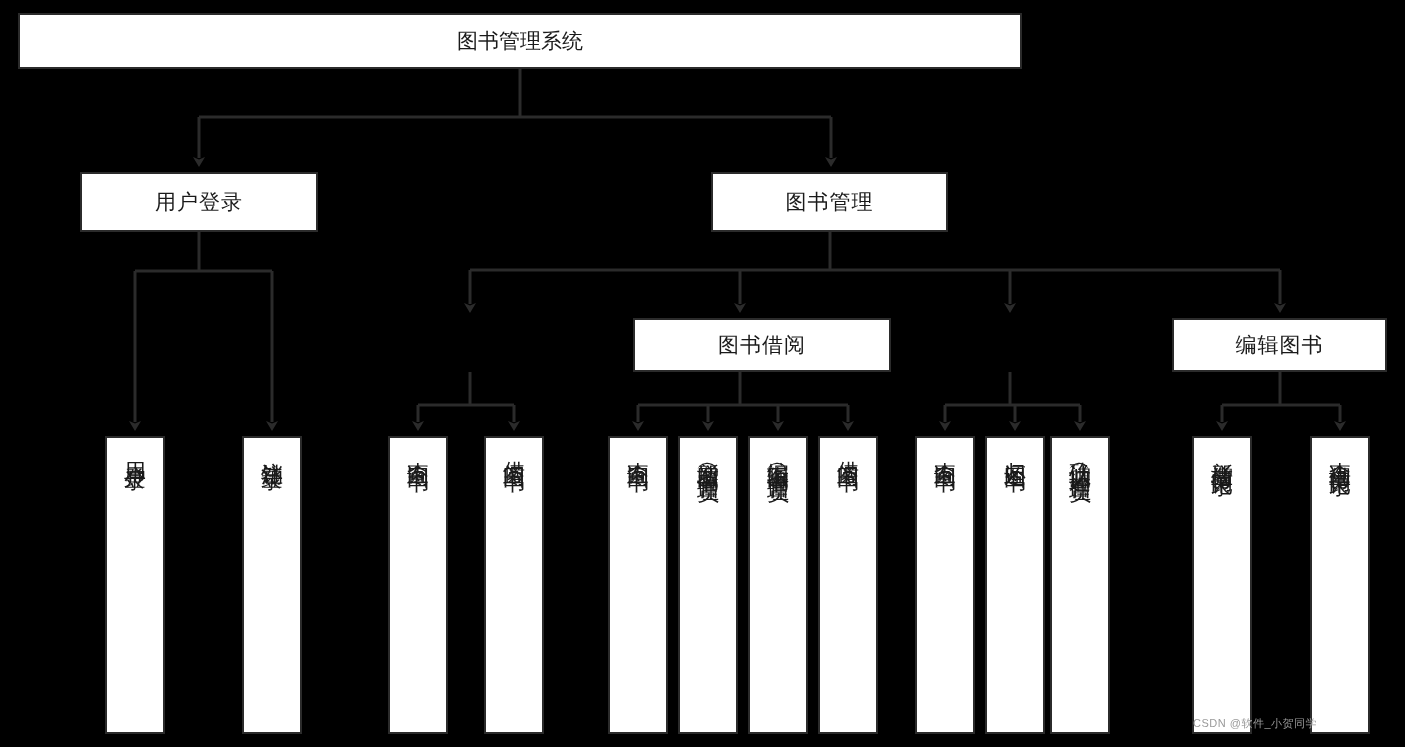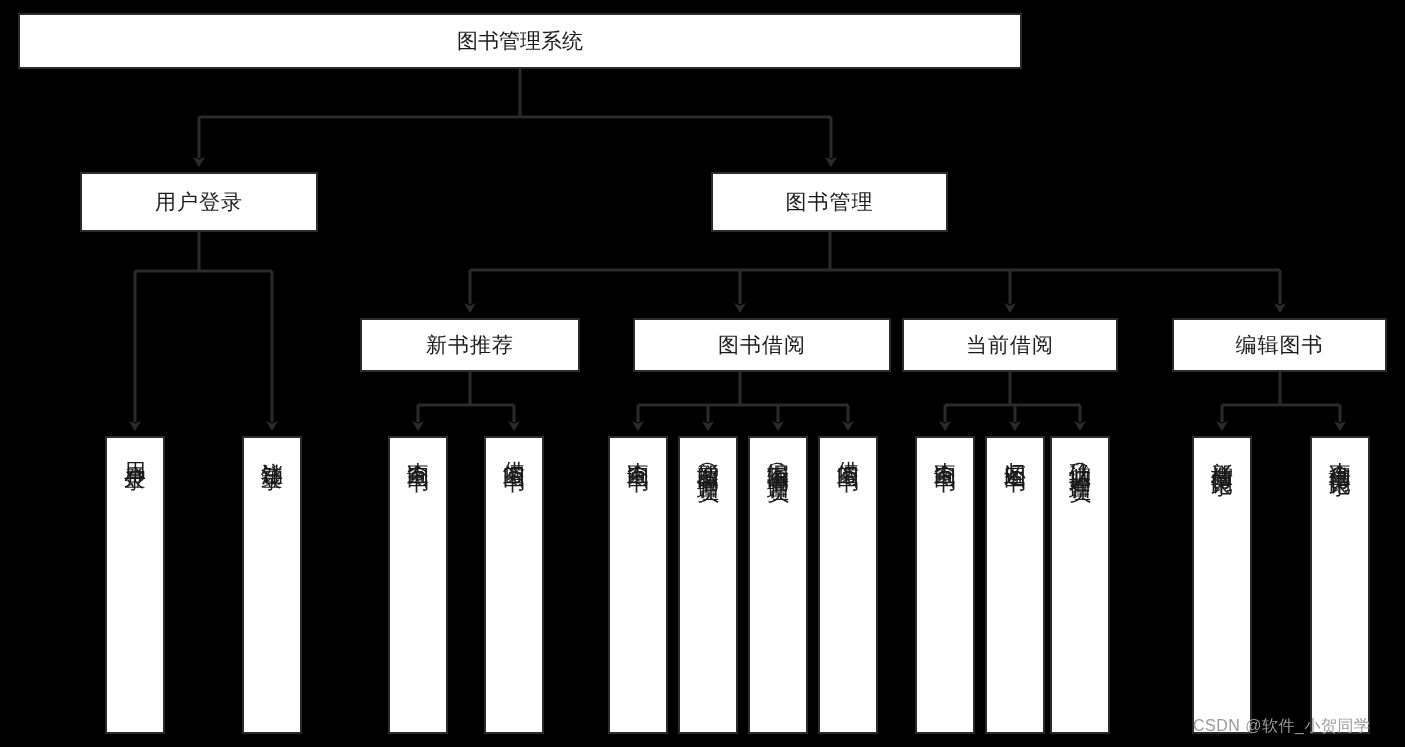--- a/index.html
+++ b/index.html
@@ -56,21 +56,21 @@
     white-space: nowrap;
     color: #1a1a1a;
   }
   .htext {
     white-space: nowrap;
   }
   #watermark {
     position: absolute;
     left: 1193px;
     top: 716px;
-    font-size: 16px;
+    font-size: 11px;
     color: #9a9a9a;
     white-space: nowrap;
     letter-spacing: 0.5px;
   }
 </style>
 </head>
 <body>
 
 <div id="canvas">
 
@@ -130,28 +130,22 @@
     <span class="htext">图书管理系统</span>
   </div>
 
   <div class="node horiz" id="n-l2-0" style="left: 80px; top: 172px; width: 238px; height: 60px;">
     <span class="htext">用户登录</span>
   </div>
   <div class="node horiz" id="n-l2-1" style="left: 711px; top: 172px; width: 237px; height: 60px;">
     <span class="htext">图书管理</span>
   </div>
 
-  <div class="node horiz" id="n-l3-0" style="left: 360px; top: 318px; width: 220px; height: 54px;">
-    <span class="htext">新书推荐</span>
-  </div>
   <div class="node horiz" id="n-l3-1" style="left: 633px; top: 318px; width: 258px; height: 54px;">
     <span class="htext">图书借阅</span>
-  </div>
-  <div class="node horiz" id="n-l3-2" style="left: 902px; top: 318px; width: 216px; height: 54px;">
-    <span class="htext">当前借阅</span>
   </div>
   <div class="node horiz" id="n-l3-3" style="left: 1172px; top: 318px; width: 215px; height: 54px;">
     <span class="htext">编辑图书</span>
   </div>
 
   <div class="node leaf" id="n-lf-0" style="left: 105px; top: 436px; width: 60px; height: 298px;">
     <span class="vtext">用户登录</span>
   </div>
   <div class="node leaf" id="n-lf-1" style="left: 242px; top: 436px; width: 60px; height: 298px;">
     <span class="vtext">注销登录</span>

